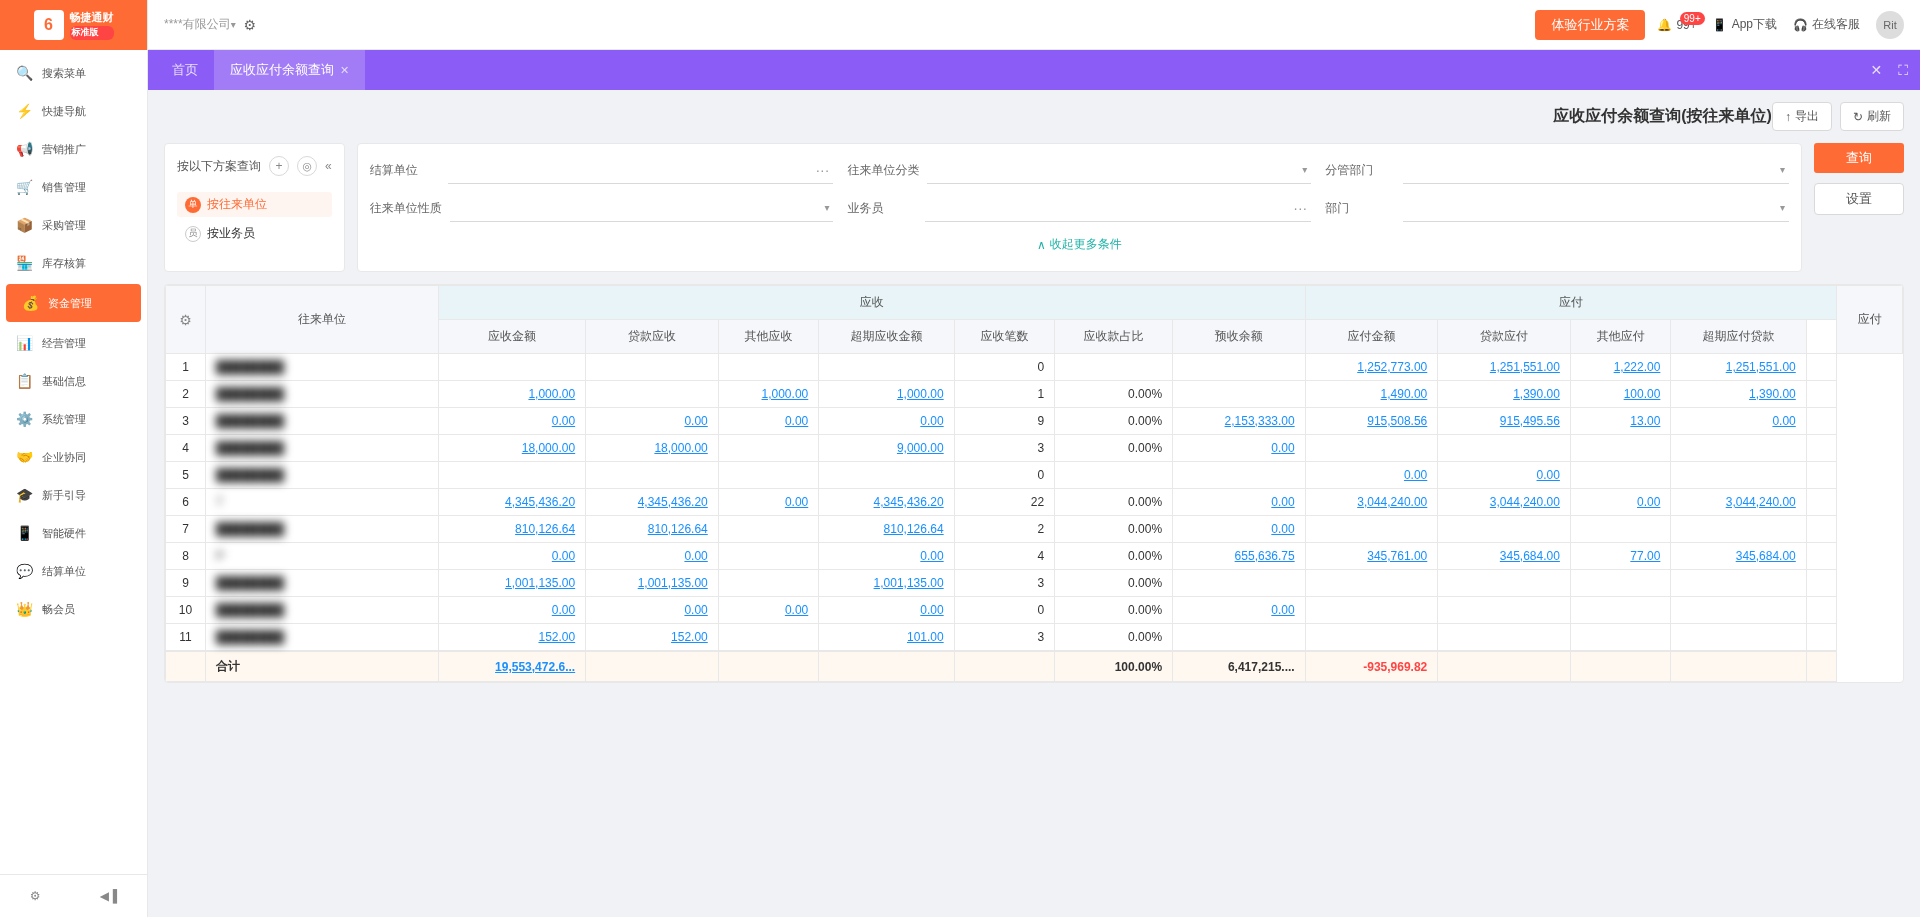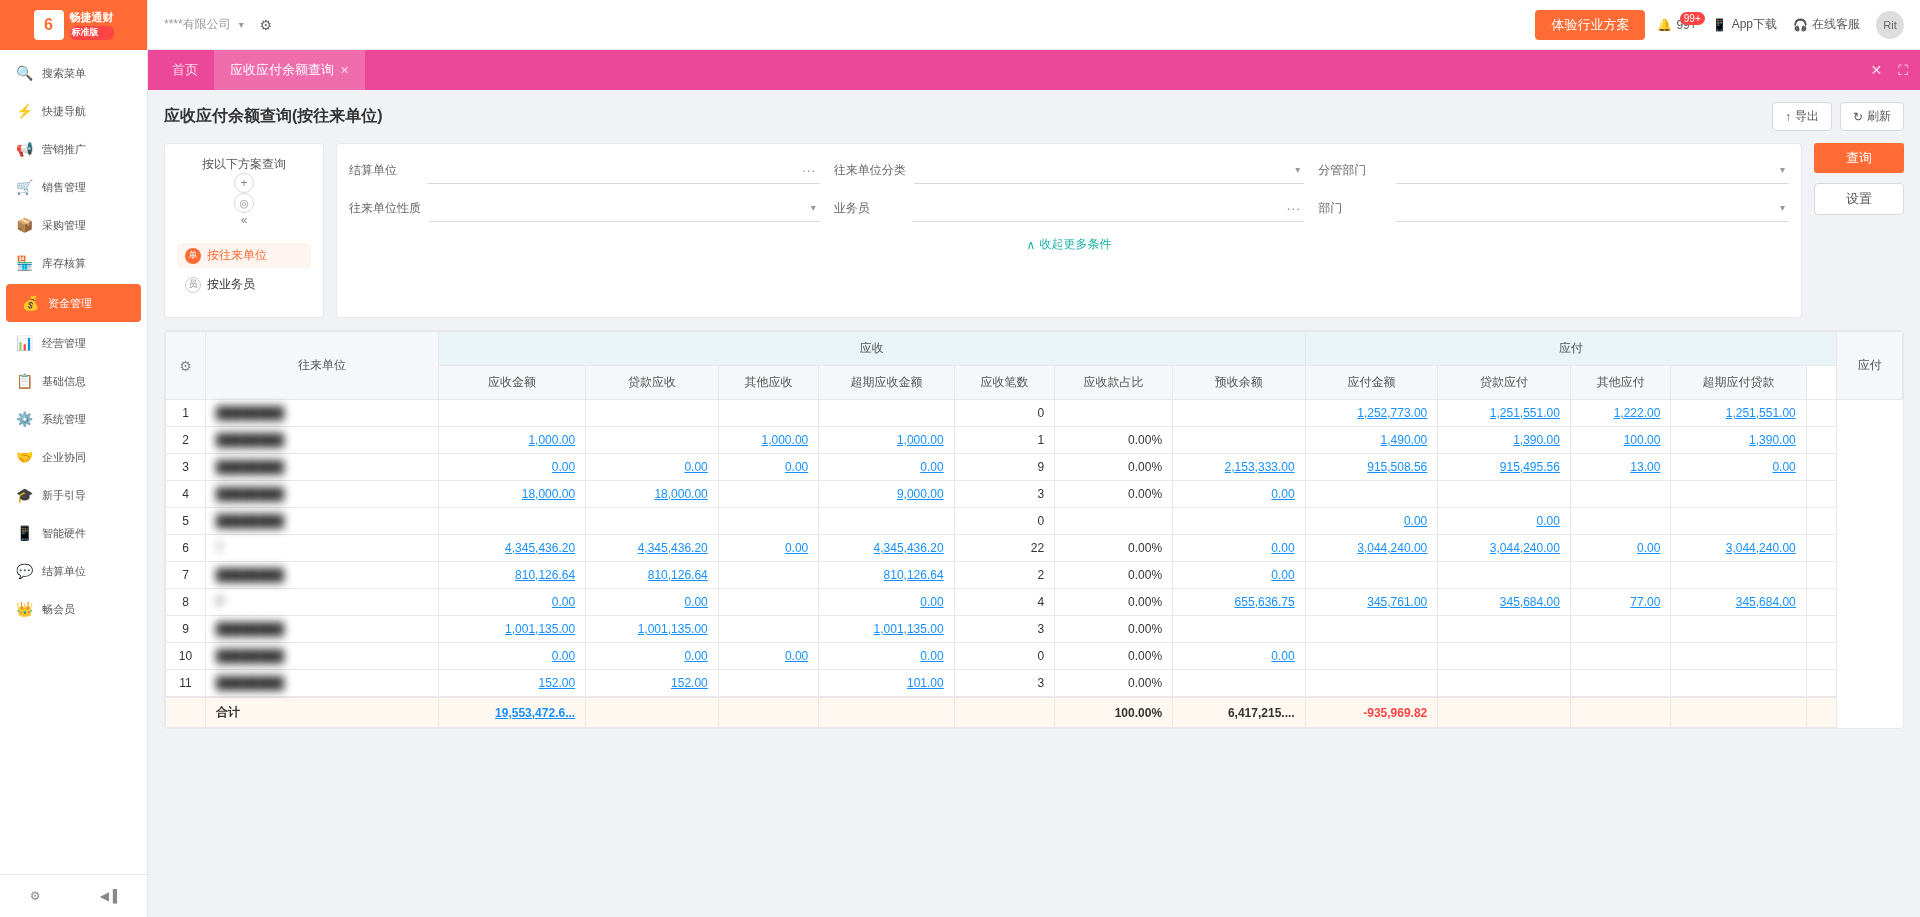--- a/index.html
+++ b/index.html
@@ -34,21 +34,21 @@
       border-top: 1px solid #e8e8e8; padding: 8px 0; display: flex; align-items: center; justify-content: space-around;
     }
     .sidebar-bottom-btn { padding: 6px 12px; cursor: pointer; color: #888; font-size: 12px; }
 
     
     .top-header {
       position: fixed; left: 148px; top: 0; right: 0; height: 50px;
       background: #fff; border-bottom: 1px solid #e8e8e8;
       display: flex; align-items: center; padding: 0 16px; z-index: 100;
     }
-    .header-breadcrumb { display: flex; align-items: center; gap: 8px; flex: 1; }
+    .header-breadcrumb { display: flex; align-items: center; gap: 0; flex: 1; }
     .header-company { color: #999; font-size: 12px; }
     .header-chevron { color: #999; font-size: 10px; }
     .header-gear { width: 28px; height: 28px; display: flex; align-items: center; justify-content: center; cursor: pointer; color: #666; font-size: 14px; }
     .header-trial-btn {
       background: #ff6b35; color: #fff; border: none; padding: 6px 16px;
       border-radius: 4px; cursor: pointer; font-size: 13px; margin: 0 12px;
     }
     .header-actions { display: flex; align-items: center; gap: 16px; }
     .header-action-item { display: flex; align-items: center; gap: 4px; cursor: pointer; color: #555; font-size: 12px; position: relative; }
     .notif-badge {
@@ -59,49 +59,49 @@
     .header-avatar { width: 28px; height: 28px; border-radius: 50%; background: #ddd; display: flex; align-items: center; justify-content: center; font-size: 11px; color: #666; }
 
     
     .main-content {
       position: fixed; left: 148px; top: 50px; right: 0; bottom: 0;
       display: flex; flex-direction: column; background: #f0f2f5;
     }
 
     
     .tab-bar {
-      background: #ec4899; display: flex; height: 40px;
+      background: #8b5cf6; display: flex; height: 40px;
       padding: 0 8px;
     }
     .tab-item {
       display: flex; align-items: center; padding: 0 16px; height: 40px;
       cursor: pointer; color: rgba(255,255,255,0.8); font-size: 13px;
     }
     .tab-item.active { background: rgba(255,255,255,0.2); color: #fff; }
     .tab-item .tab-close { margin-left: 6px; font-size: 11px; opacity: 0.7; }
     .tab-actions { margin-left: auto; display: flex; align-items: center; gap: 8px; }
     .tab-action-btn { color: rgba(255,255,255,0.8); cursor: pointer; font-size: 14px; padding: 4px; }
 
     
     .page-content { flex: 1; overflow: auto; padding: 12px 16px; }
 
     
     .page-title-row {
-      display: flex; align-items: center; justify-content: space-between;
+      display: flex; align-items: center; justify-content: flex-end;
       margin-bottom: 12px;
     }
     .page-title { font-size: 16px; font-weight: bold; color: #333; }
     .page-actions { display: flex; gap: 8px; }
     .action-btn {
       display: flex; align-items: center; gap: 4px; padding: 5px 12px;
       border: 1px solid #d9d9d9; background: #fff; border-radius: 4px;
       cursor: pointer; color: #555; font-size: 12px;
     }
     .filter-header {
-      display: flex; align-items: center; margin-bottom: 10px; flex-direction: column;
+      display: flex; align-items: center; gap: 8px; margin-bottom: 10px;
     }
     .filter-label { font-size: 12px; color: #555; }
     .filter-add-btn { width: 20px; height: 20px; border: 1px solid #d9d9d9; border-radius: 50%; display: flex; align-items: center; justify-content: center; cursor: pointer; color: #888; font-size: 12px; }
     .filter-scheme-btn { width: 20px; height: 20px; border: 1px solid #d9d9d9; border-radius: 50%; display: flex; align-items: center; justify-content: center; cursor: pointer; color: #888; font-size: 11px; }
     .filter-collapse { cursor: pointer; color: #888; font-size: 12px; }
     .filter-options { display: flex; flex-direction: column; gap: 4px; margin-bottom: 8px; }
     .filter-option {
       display: flex; align-items: center; gap: 6px; padding: 4px 8px;
       cursor: pointer; border-radius: 3px; font-size: 12px;
     }

